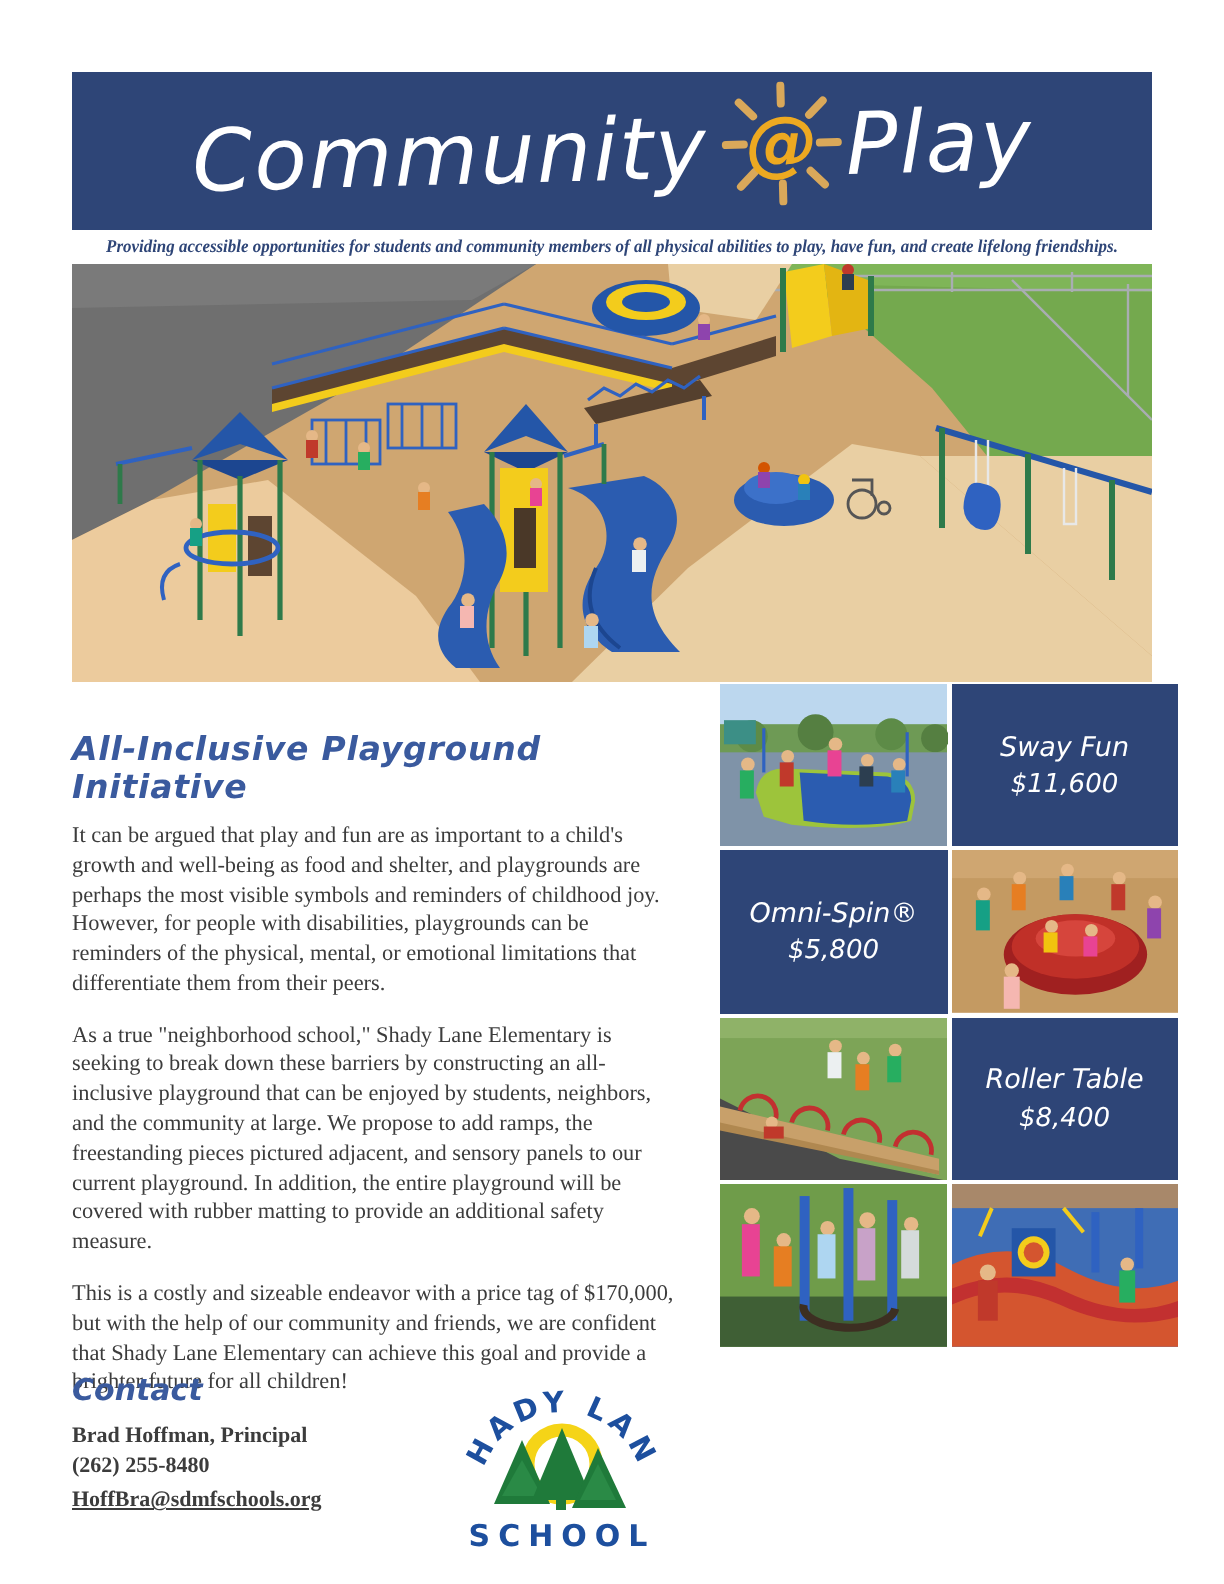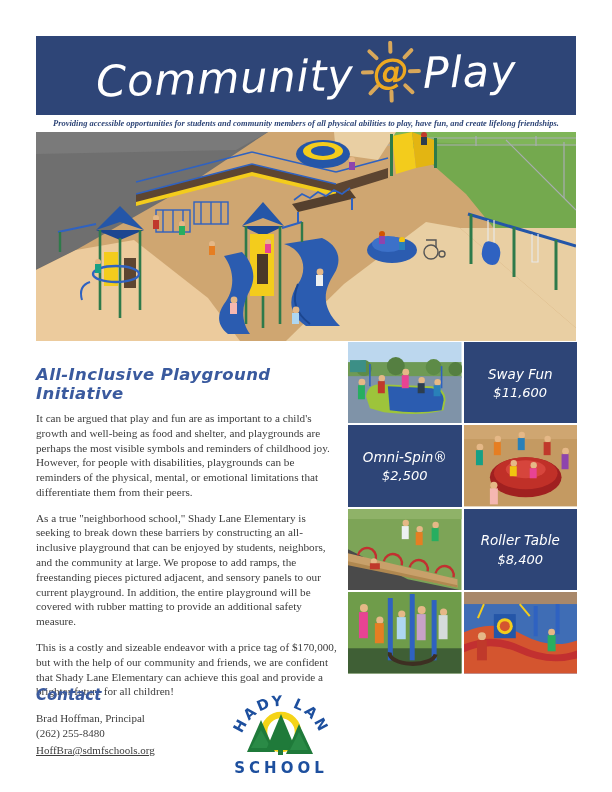--- a/index.html
+++ b/index.html
@@ -29,28 +29,28 @@
   
   .article { position:absolute; left:36px; top:349px; width:301px;margin-top:16px; }
   .article h1 {
     color:#3a5a9e; font-size:16.5px; font-weight:600; letter-spacing:0.4px;
     margin-bottom:8px;
   }
   .article p { font-size:11.2px; line-height:1.32; color:#3c3c3c; margin-bottom:11px; }
   
   .contact { position:absolute; left:36px; top:686px; width:190px; }
   .contact h2 { color:#3a5a9e; font-size:15px; font-weight:600; margin-bottom:7px; }
-  .contact div, .contact a { font-size:11px; line-height:1.33; color:#3c3c3c; }
+  .contact div, .contact a { font-size:11px; line-height:1.33; color:#3c3c3c;font-weight:bold; }
   .contact a { text-decoration:underline; }
   
   .logo { position:absolute; left:231px; top:674px; width:100px; height:106px; }
   .logo svg { width:100%; height:100%; }
   
   .grid {
-    position:absolute; left:348px; top:342px; width:229px; height:415px;
+    position:absolute; left:360px; top:342px; width:229px; height:415px;
     display:grid; grid-template-columns:1fr 1fr; grid-template-rows:repeat(5,1fr);
     gap:2px; background:#ffffff;
   }
   .cell { position:relative; overflow:hidden; }
   .cell svg { display:block; width:100%; height:100%; }
   .navy {
     background:#2e4577; color:#ffffff; display:flex; flex-direction:column;
     align-items:center; justify-content:center; text-align:center; padding:3px;
   }
   .navy .nm { font-size:13.5px; line-height:1.2; }
@@ -314,21 +314,21 @@
         </g>
       </svg>
     </div>
     <div class="cell navy">
       <div class="nm script">Sway Fun</div>
       <div class="pr script">$11,600</div>
     </div>
 
     <div class="cell navy">
       <div class="nm script">Omni-Spin®</div>
-      <div class="pr script">$2,500</div>
+      <div class="pr script">$5,800</div>
     </div>
     <div class="cell">
       <svg viewBox="0 0 114 81" preserveAspectRatio="none">
         <rect width="114" height="81" fill="#c49a62"></rect>
         <rect width="114" height="14" fill="#cfa671"></rect>
         <ellipse cx="62" cy="52" rx="36" ry="20" fill="#a02020"></ellipse>
         <ellipse cx="62" cy="48" rx="32" ry="16" fill="#c03028"></ellipse>
         <ellipse cx="62" cy="44" rx="20" ry="9" fill="#d6453c"></ellipse>
         <g>
           <circle cx="16" cy="22" r="3.4" fill="#e5b887"></circle>

